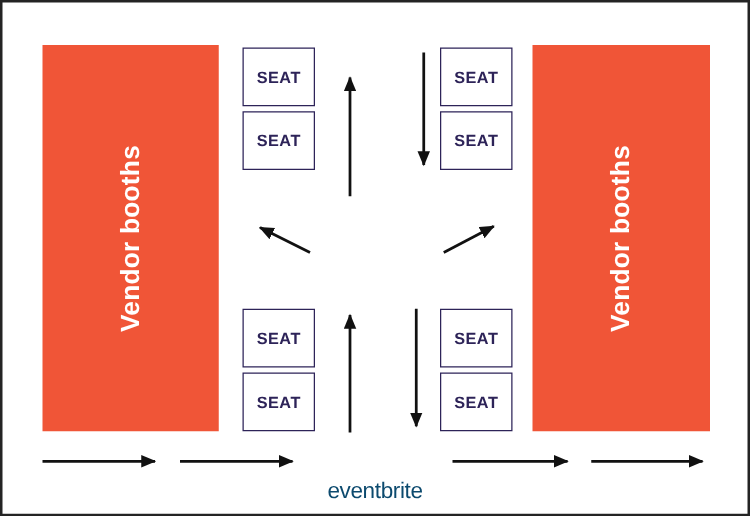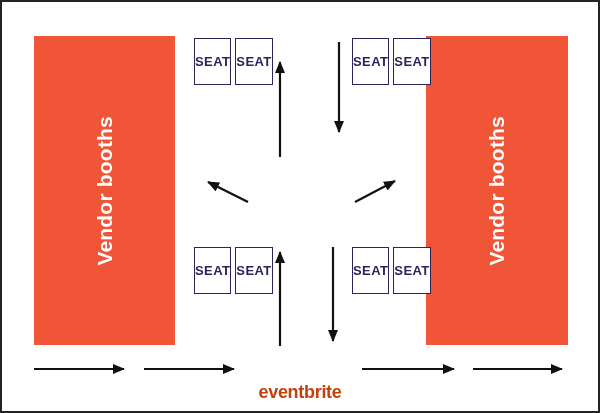--- a/index.html
+++ b/index.html
@@ -29,21 +29,21 @@
     color:#ffffff;
     font-weight:bold;
     font-size:21px;
     letter-spacing:0.2px;
     white-space:nowrap;
   }
   .seat-col{
     position:absolute;
     width:58px;
     display:flex;
-    flex-direction:row;
+    flex-direction:column;
     gap:4px;
   }
   .seat-col-tl{left:192px;top:36px;}
   .seat-col-tr{left:350px;top:36px;}
   .seat-col-bl{left:192px;top:245px;}
   .seat-col-br{left:350px;top:245px;}
   .seat{
     box-sizing:border-box;
     height:47px;
     background:#ffffff;
@@ -65,22 +65,22 @@
   .arrow-layer line{
     stroke:#111111;
     stroke-width:2.2;
   }
   .arrow-layer marker path{fill:#111111;}
   .brand{
     position:absolute;
     left:0;right:0;
     top:380px;
     text-align:center;
-    color:#c2410c;
-    font-weight:bold;
+    color:#0c4a6e;
+    font-weight:normal;
     font-size:18px;
     letter-spacing:-0.3px;
   }
 </style>
 </head>
 <body>
 
 <div class="canvas">
 
   <div class="booth booth-left">

